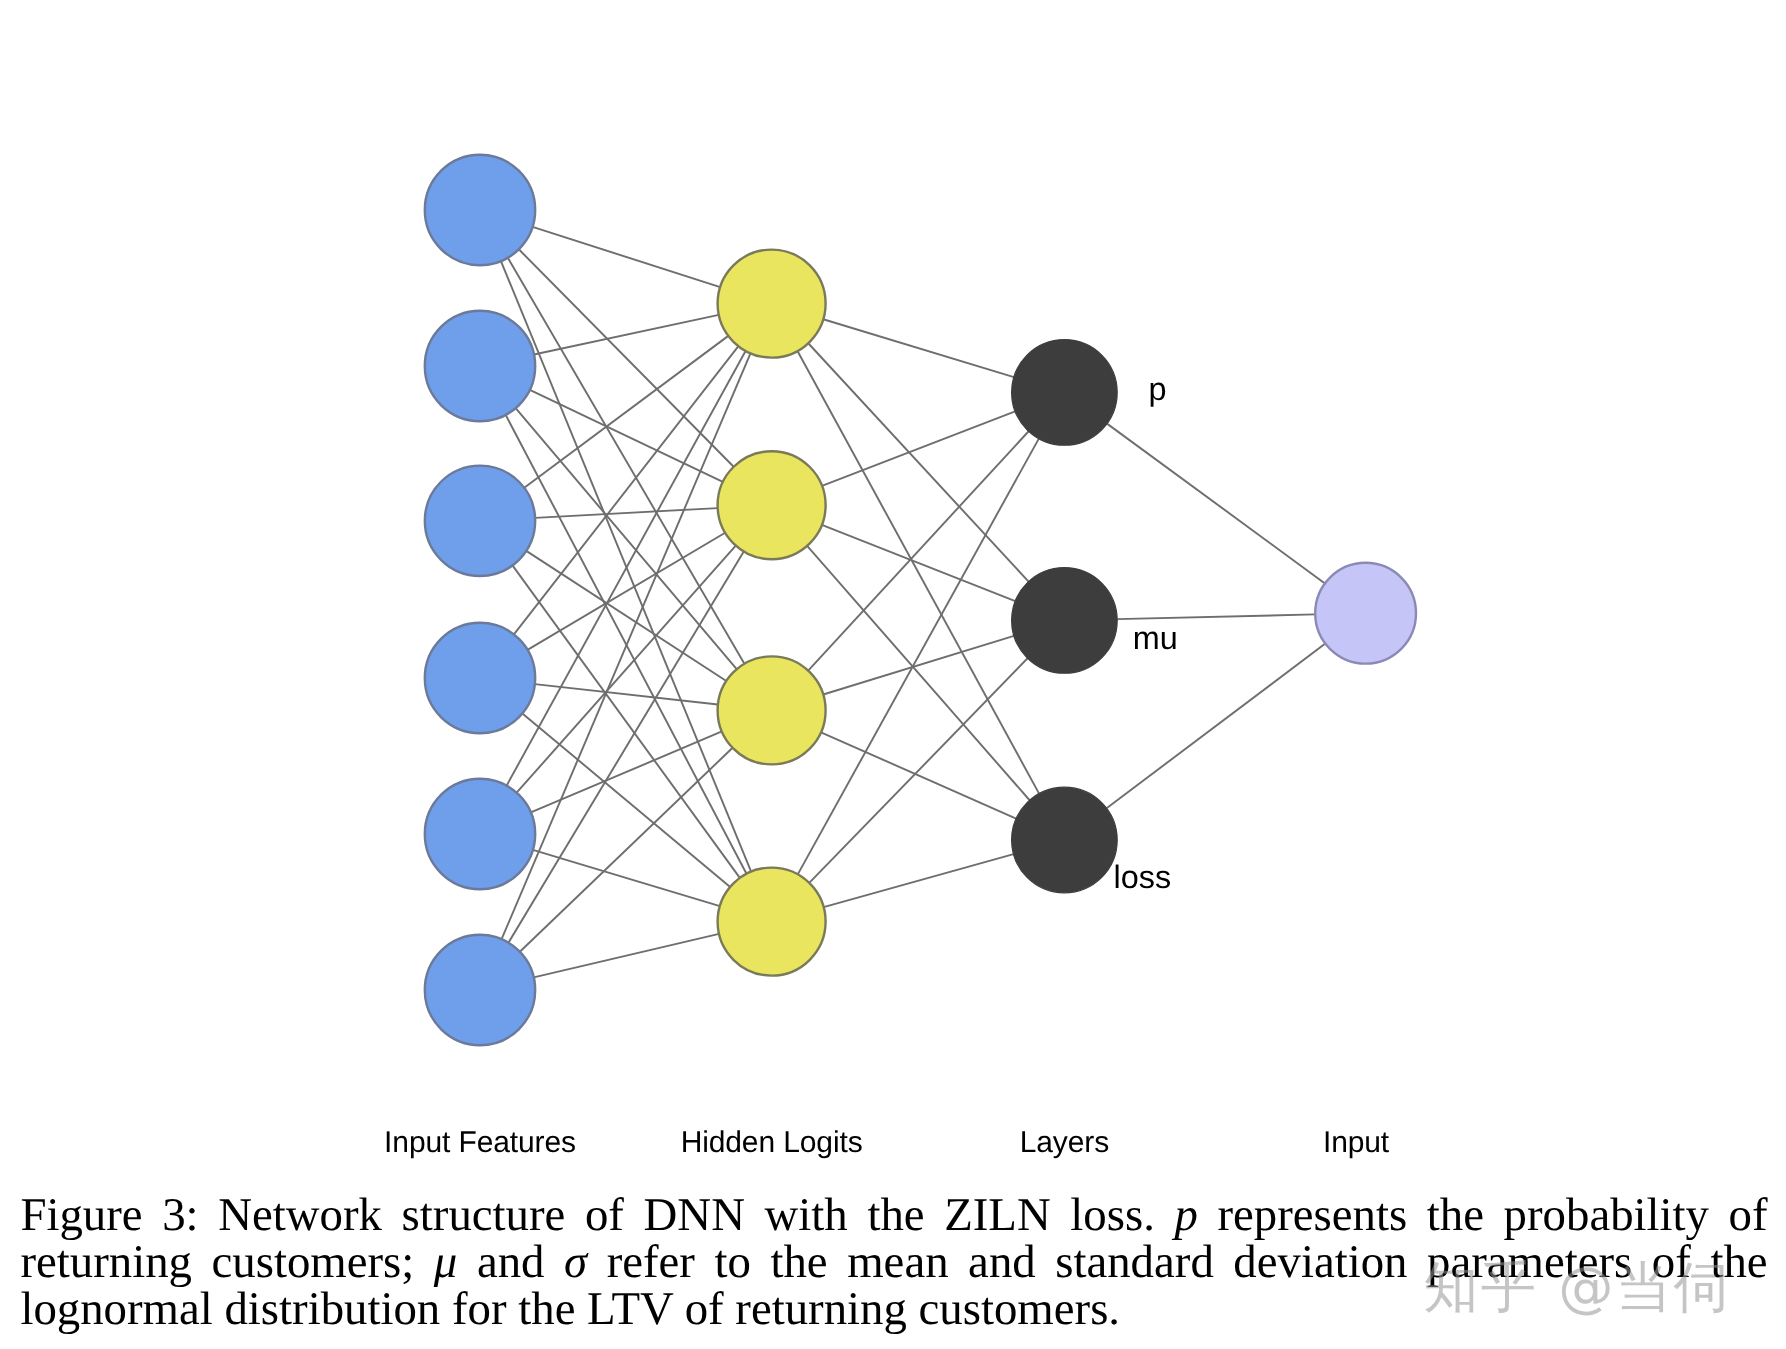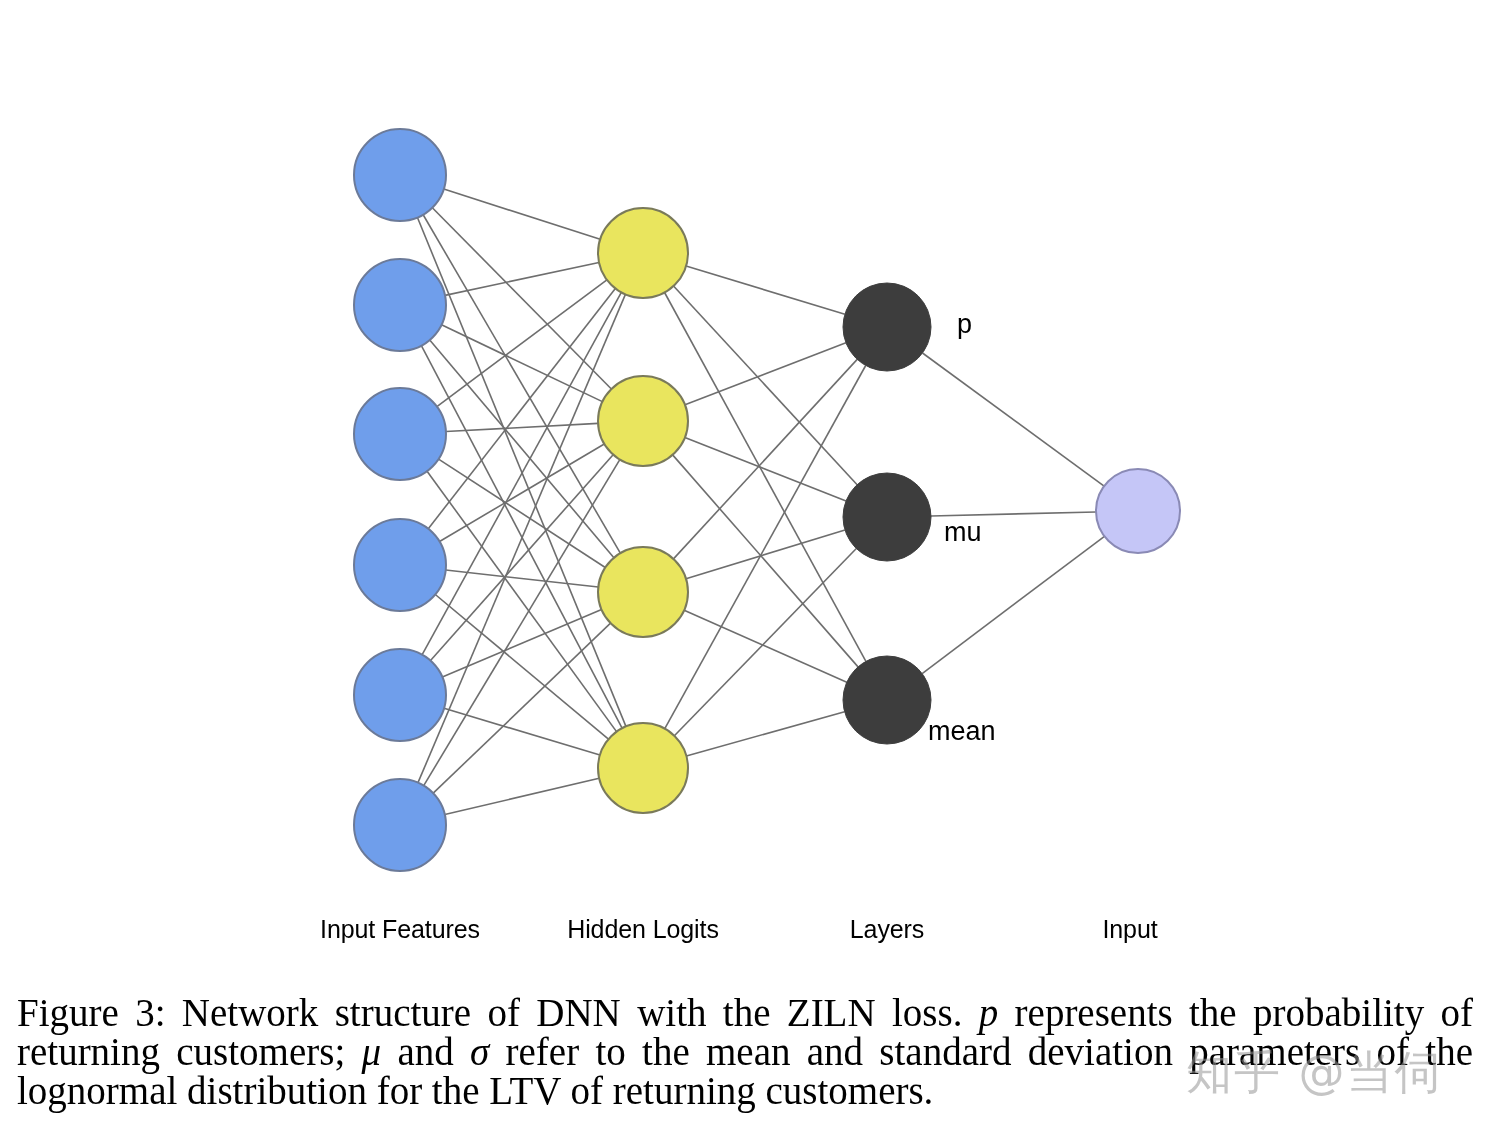--- a/index.html
+++ b/index.html
@@ -38,20 +38,21 @@
   }
   .layer-caption {
     position: absolute;
     text-align: center;
     font-family: "Liberation Sans", sans-serif;
     font-size: 25px;
     color: #000000;
     white-space: nowrap;
     transform: translateX(-50%);
     letter-spacing: -0.1px;
+    margin-top: 23px;
   }
   .node-label {
     position: absolute;
     font-family: "Liberation Sans", sans-serif;
     font-size: 27px;
     color: #000000;
     white-space: nowrap;
   }
   #caption {
     position: absolute;
@@ -149,20 +150,20 @@
 
     <div class="layer-caption-row">
       <div class="layer-caption" style="left:400px;">Input Features</div>
       <div class="layer-caption" style="left:643px;">Hidden Logits</div>
       <div class="layer-caption" style="left:887px;">Layers</div>
       <div class="layer-caption" style="left:1130px;">Input</div>
     </div>
 
     <div class="node-label" style="left:957px; top:309px;">p</div>
     <div class="node-label" style="left:944px; top:517px;">mu</div>
-    <div class="node-label" style="left:928px; top:716px;">mean</div>
+    <div class="node-label" style="left:928px; top:716px;">loss</div>
   </div>
 
   <div id="caption"><span>Figure 3:</span><span> Network structure of DNN with the ZILN loss. </span><span class="mathvar">p</span><span> represents the probability of returning customers; </span><span class="mathvar">μ</span><span> and </span><span class="mathvar">σ</span><span> refer to the mean and standard deviation parameters of the lognormal distribution for the LTV of returning customers.</span></div>
 
   <div id="watermark">知乎 @当伺</div>
 
 </div>
 
 </body></html>

